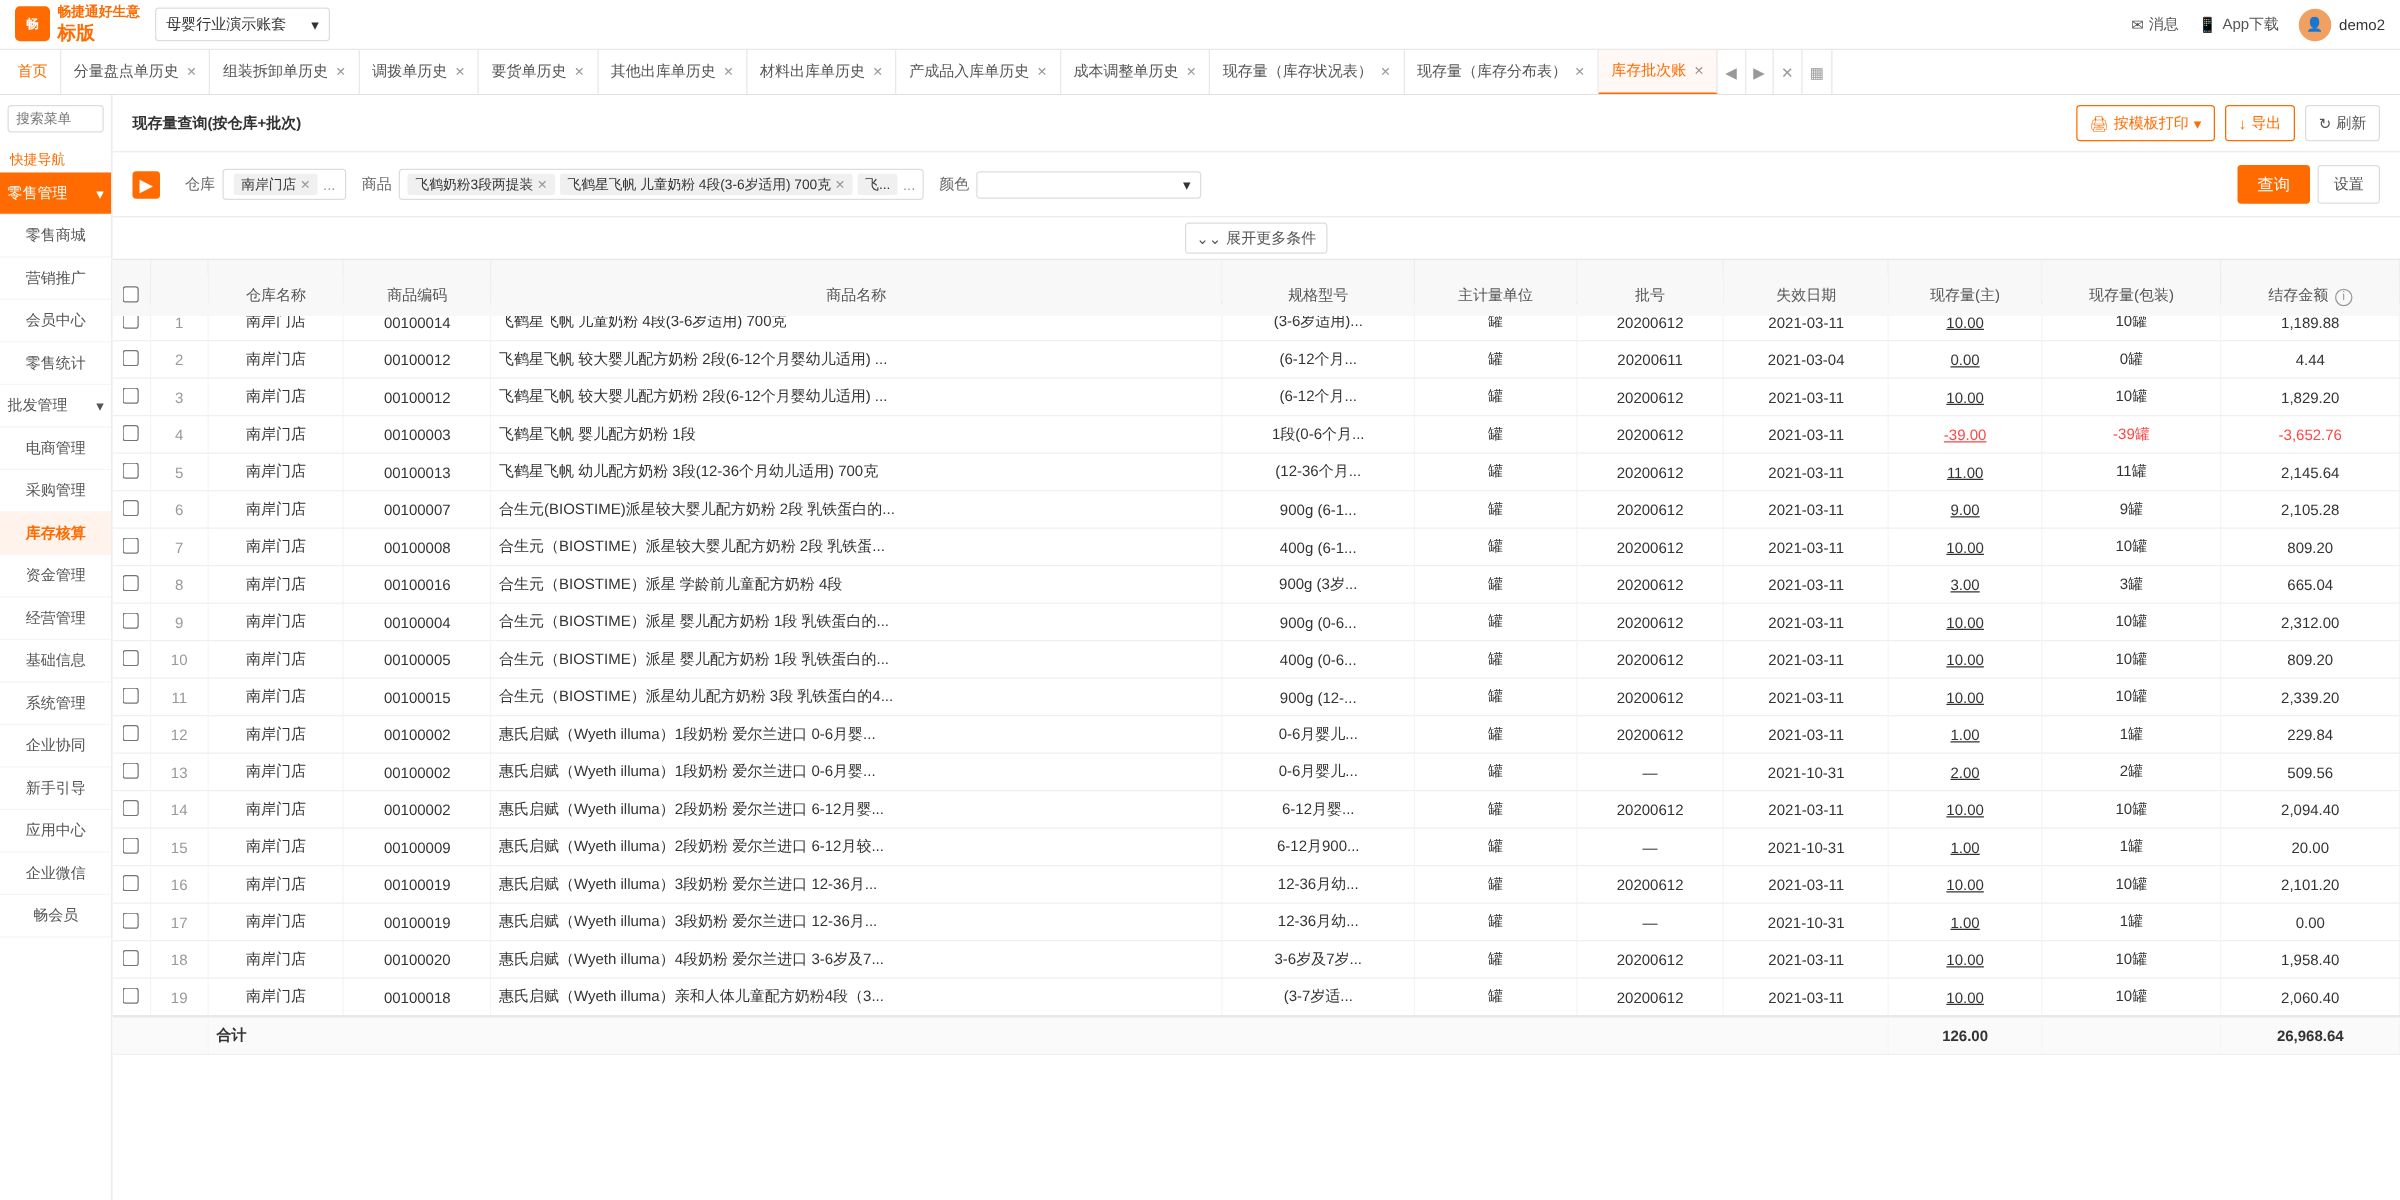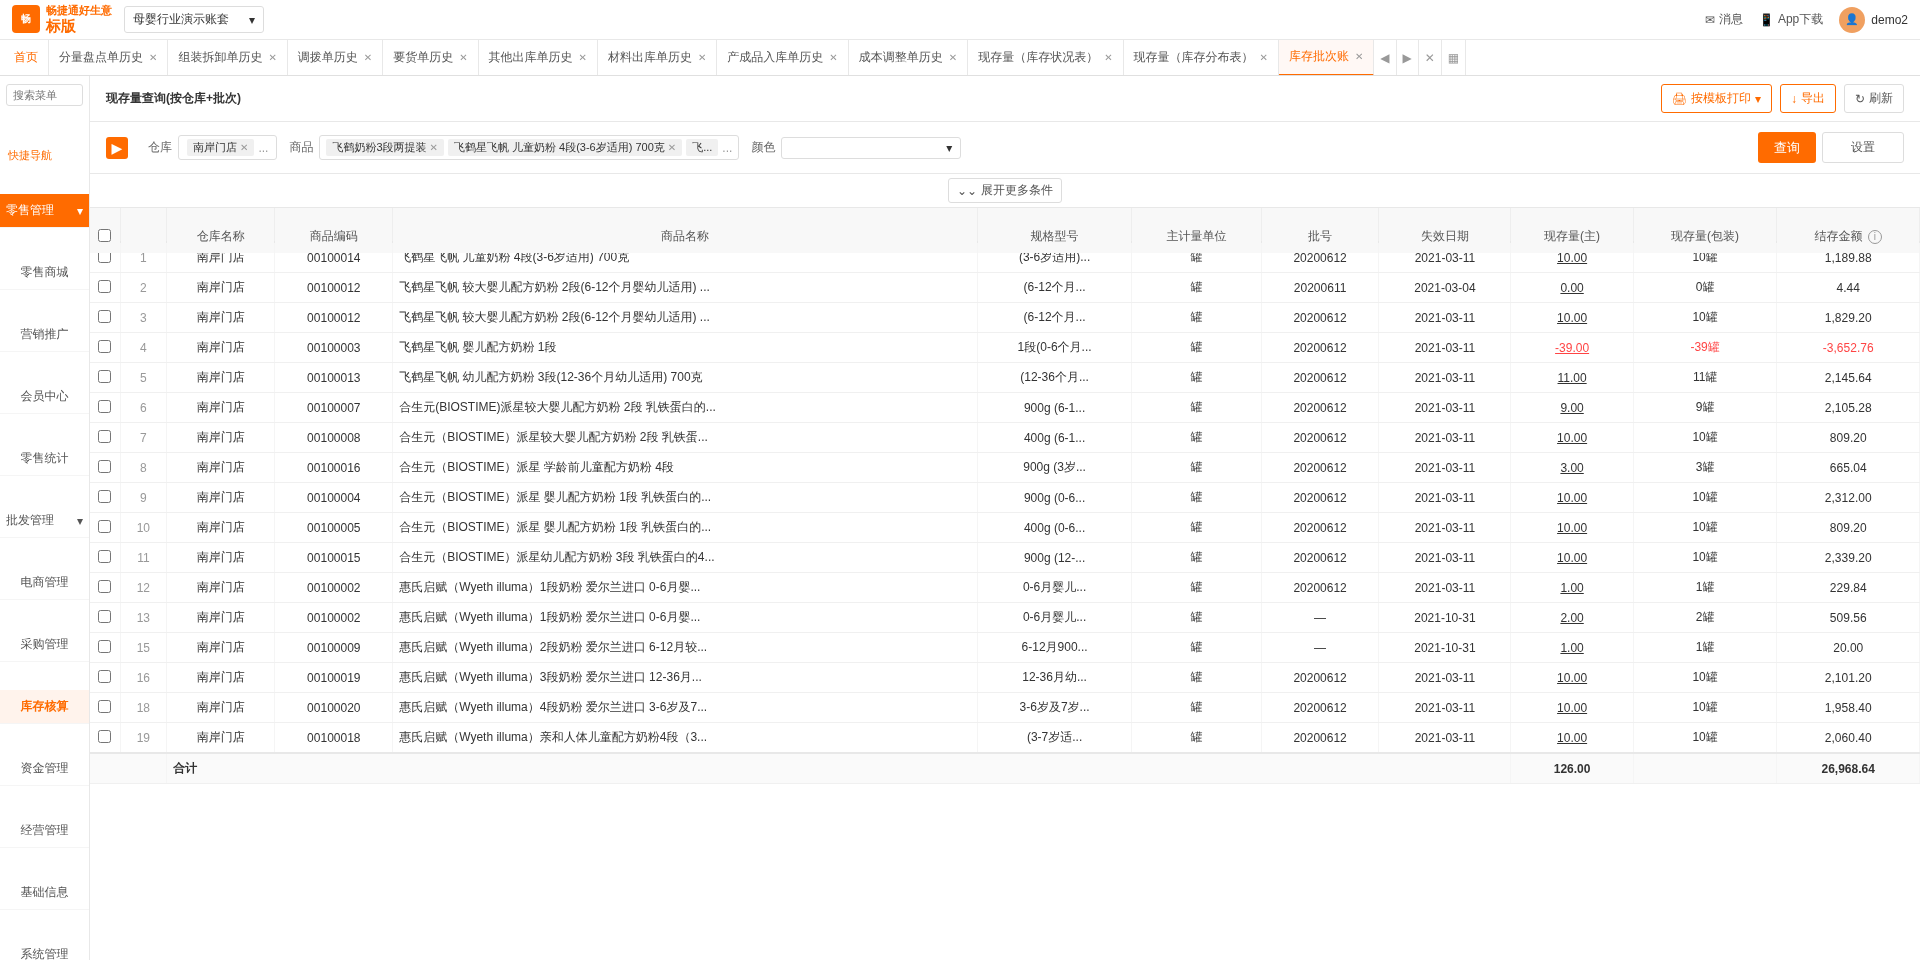--- a/index.html
+++ b/index.html
@@ -21,21 +21,21 @@
     .tab-item { display: inline-flex; align-items: center; padding: 0 10px; height: 36px; cursor: pointer; font-size: 12px; color: #555; border-right: 1px solid #e8e8e8; gap: 4px; flex-shrink: 0; }
     .tab-item.active { color: #ff6b00; border-bottom: 2px solid #ff6b00; background: #fff8f5; text-align: right; }
     .tab-item .close-x { color: #999; font-size: 10px; margin-left: 2px; }
     .tab-item.home { color: #ff6b00; font-weight: 500; }
     .tab-nav-btn { padding: 0 6px; cursor: pointer; color: #999; height: 36px; display: flex; align-items: center; border-right: 1px solid #e8e8e8; }
 
     
     .main-layout { display: flex; height: calc(100vh - 76px); }
 
     
-    .sidebar { width: 90px; background: #fff; border-right: 1px solid #e8e8e8; display: flex; flex-direction: column; flex-shrink: 0; overflow-y: auto; gap: 28px; }
+    .sidebar { width: 90px; background: #fff; border-right: 1px solid #e8e8e8; display: flex; flex-direction: column; flex-shrink: 0; overflow-y: auto; }
     .sidebar-search { padding: 8px 6px; }
     .sidebar-search input { width: 100%; padding: 4px 6px; border: 1px solid #ddd; border-radius: 3px; font-size: 11px; }
     .sidebar-nav-label { padding: 6px 8px 3px; font-size: 11px; color: #ff6b00; cursor: pointer; display: flex; align-items: center; gap: 3px; }
     .sidebar-item { padding: 8px 6px; text-align: center; cursor: pointer; font-size: 12px; color: #555; border-bottom: 1px solid #f5f5f5; }
 
     
     .content { flex: 1; overflow: hidden; display: flex; flex-direction: column; }
     .page-header { padding: 8px 16px; background: #fff; border-bottom: 1px solid #e8e8e8; display: flex; align-items: center; justify-content: space-between; }
     .page-title { font-size: 12px; font-weight: bold; color: #333; }
     .header-actions { display: flex; align-items: center; gap: 8px; }
@@ -46,21 +46,21 @@
     .filter-area { background: #fff; padding: 10px 16px; border-bottom: 1px solid #e8e8e8; display: flex; align-items: center; gap: 12px; flex-wrap: wrap; }
     .filter-group { display: flex; align-items: center; gap: 6px; text-align: right; }
     .filter-label { font-size: 12px; color: #666; white-space: nowrap; }
     .filter-tag-input { display: flex; align-items: center; gap: 4px; padding: 3px 8px; border: 1px solid #ddd; border-radius: 3px; background: #fff; min-width: 80px; font-size: 12px; }
     .filter-tag { display: inline-flex; align-items: center; gap: 3px; background: #f0f0f0; padding: 1px 6px; border-radius: 2px; font-size: 11px; }
     .filter-tag .remove { cursor: pointer; color: #999; font-size: 10px; }
     .filter-dots { color: #999; cursor: pointer; }
     .filter-tags-container { display: flex; flex-wrap: wrap; gap: 4px; align-items: center; border: 1px solid #ddd; border-radius: 3px; padding: 3px 6px; min-width: 300px; max-width: 500px; }
     .expand-more-btn { display: flex; align-items: center; gap: 4px; font-size: 12px; color: #555; cursor: pointer; padding: 3px 8px; border: 1px solid #ddd; border-radius: 3px; }
     .search-btn { padding: 6px 16px; background: #ff6b00; color: #fff; border: none; border-radius: 3px; cursor: pointer; font-size: 13px; }
-    .setting-btn { padding: 6px 28px; background: #fff; color: #555; border: 1px solid #ddd; border-radius: 3px; cursor: pointer; font-size: 12px; }
+    .setting-btn { padding: 6px 12px; background: #fff; color: #555; border: 1px solid #ddd; border-radius: 3px; cursor: pointer; font-size: 12px; }
 
     
     .table-container { flex: 1; overflow: auto; background: #fff; }
     table { width: 100%; border-collapse: collapse; font-size: 12px; }
     thead tr { background: #f8f8f8; }
     th { padding: 8px 6px; text-align: center; border-bottom: 2px solid #e8e8e8; border-right: 1px solid #eee; color: #555; font-weight: normal; white-space: nowrap; position: sticky; top: 12px; background: #f8f8f8; z-index: 1; }
     td { padding: 6px 6px; border-bottom: 1px solid #f0f0f0; border-right: 1px solid #f5f5f5; text-align: center; white-space: nowrap; }
     .td-left { text-align: left; }
     .td-num { text-decoration: underline; color: #333; cursor: pointer; }
     .td-neg { color: #ff4444; text-decoration: underline; }
@@ -476,20 +476,34 @@
     <td>0-6月婴儿...</td>
     <td>罐</td>
     <td>—</td>
     <td>2021-10-31</td>
     <td class="td-num">2.00</td>
     <td class="">2罐</td>
     <td class="">509.56</td>
   </tr>
             <tr>
     <td><input type="checkbox" style=""></td>
+    <td class="row-num">14</td>
+    <td>南岸门店</td>
+    <td>00100002</td>
+    <td class="td-left">惠氏启赋（Wyeth illuma）2段奶粉 爱尔兰进口 6-12月婴...</td>
+    <td>6-12月婴...</td>
+    <td>罐</td>
+    <td>20200612</td>
+    <td>2021-03-11</td>
+    <td class="td-num">10.00</td>
+    <td class="">10罐</td>
+    <td class="">2,094.40</td>
+  </tr>
+            <tr>
+    <td><input type="checkbox" style=""></td>
     <td class="row-num">15</td>
     <td>南岸门店</td>
     <td>00100009</td>
     <td class="td-left">惠氏启赋（Wyeth illuma）2段奶粉 爱尔兰进口 6-12月较...</td>
     <td>6-12月900...</td>
     <td>罐</td>
     <td>—</td>
     <td>2021-10-31</td>
     <td class="td-num">1.00</td>
     <td class="">1罐</td>
@@ -501,20 +515,34 @@
     <td>南岸门店</td>
     <td>00100019</td>
     <td class="td-left">惠氏启赋（Wyeth illuma）3段奶粉 爱尔兰进口 12-36月...</td>
     <td>12-36月幼...</td>
     <td>罐</td>
     <td>20200612</td>
     <td>2021-03-11</td>
     <td class="td-num">10.00</td>
     <td class="">10罐</td>
     <td class="">2,101.20</td>
+  </tr>
+            <tr>
+    <td><input type="checkbox" style=""></td>
+    <td class="row-num">17</td>
+    <td>南岸门店</td>
+    <td>00100019</td>
+    <td class="td-left">惠氏启赋（Wyeth illuma）3段奶粉 爱尔兰进口 12-36月...</td>
+    <td>12-36月幼...</td>
+    <td>罐</td>
+    <td>—</td>
+    <td>2021-10-31</td>
+    <td class="td-num">1.00</td>
+    <td class="">1罐</td>
+    <td class="">0.00</td>
   </tr>
             <tr>
     <td><input type="checkbox" style=""></td>
     <td class="row-num">18</td>
     <td>南岸门店</td>
     <td>00100020</td>
     <td class="td-left">惠氏启赋（Wyeth illuma）4段奶粉 爱尔兰进口 3-6岁及7...</td>
     <td>3-6岁及7岁...</td>
     <td>罐</td>
     <td>20200612</td>

